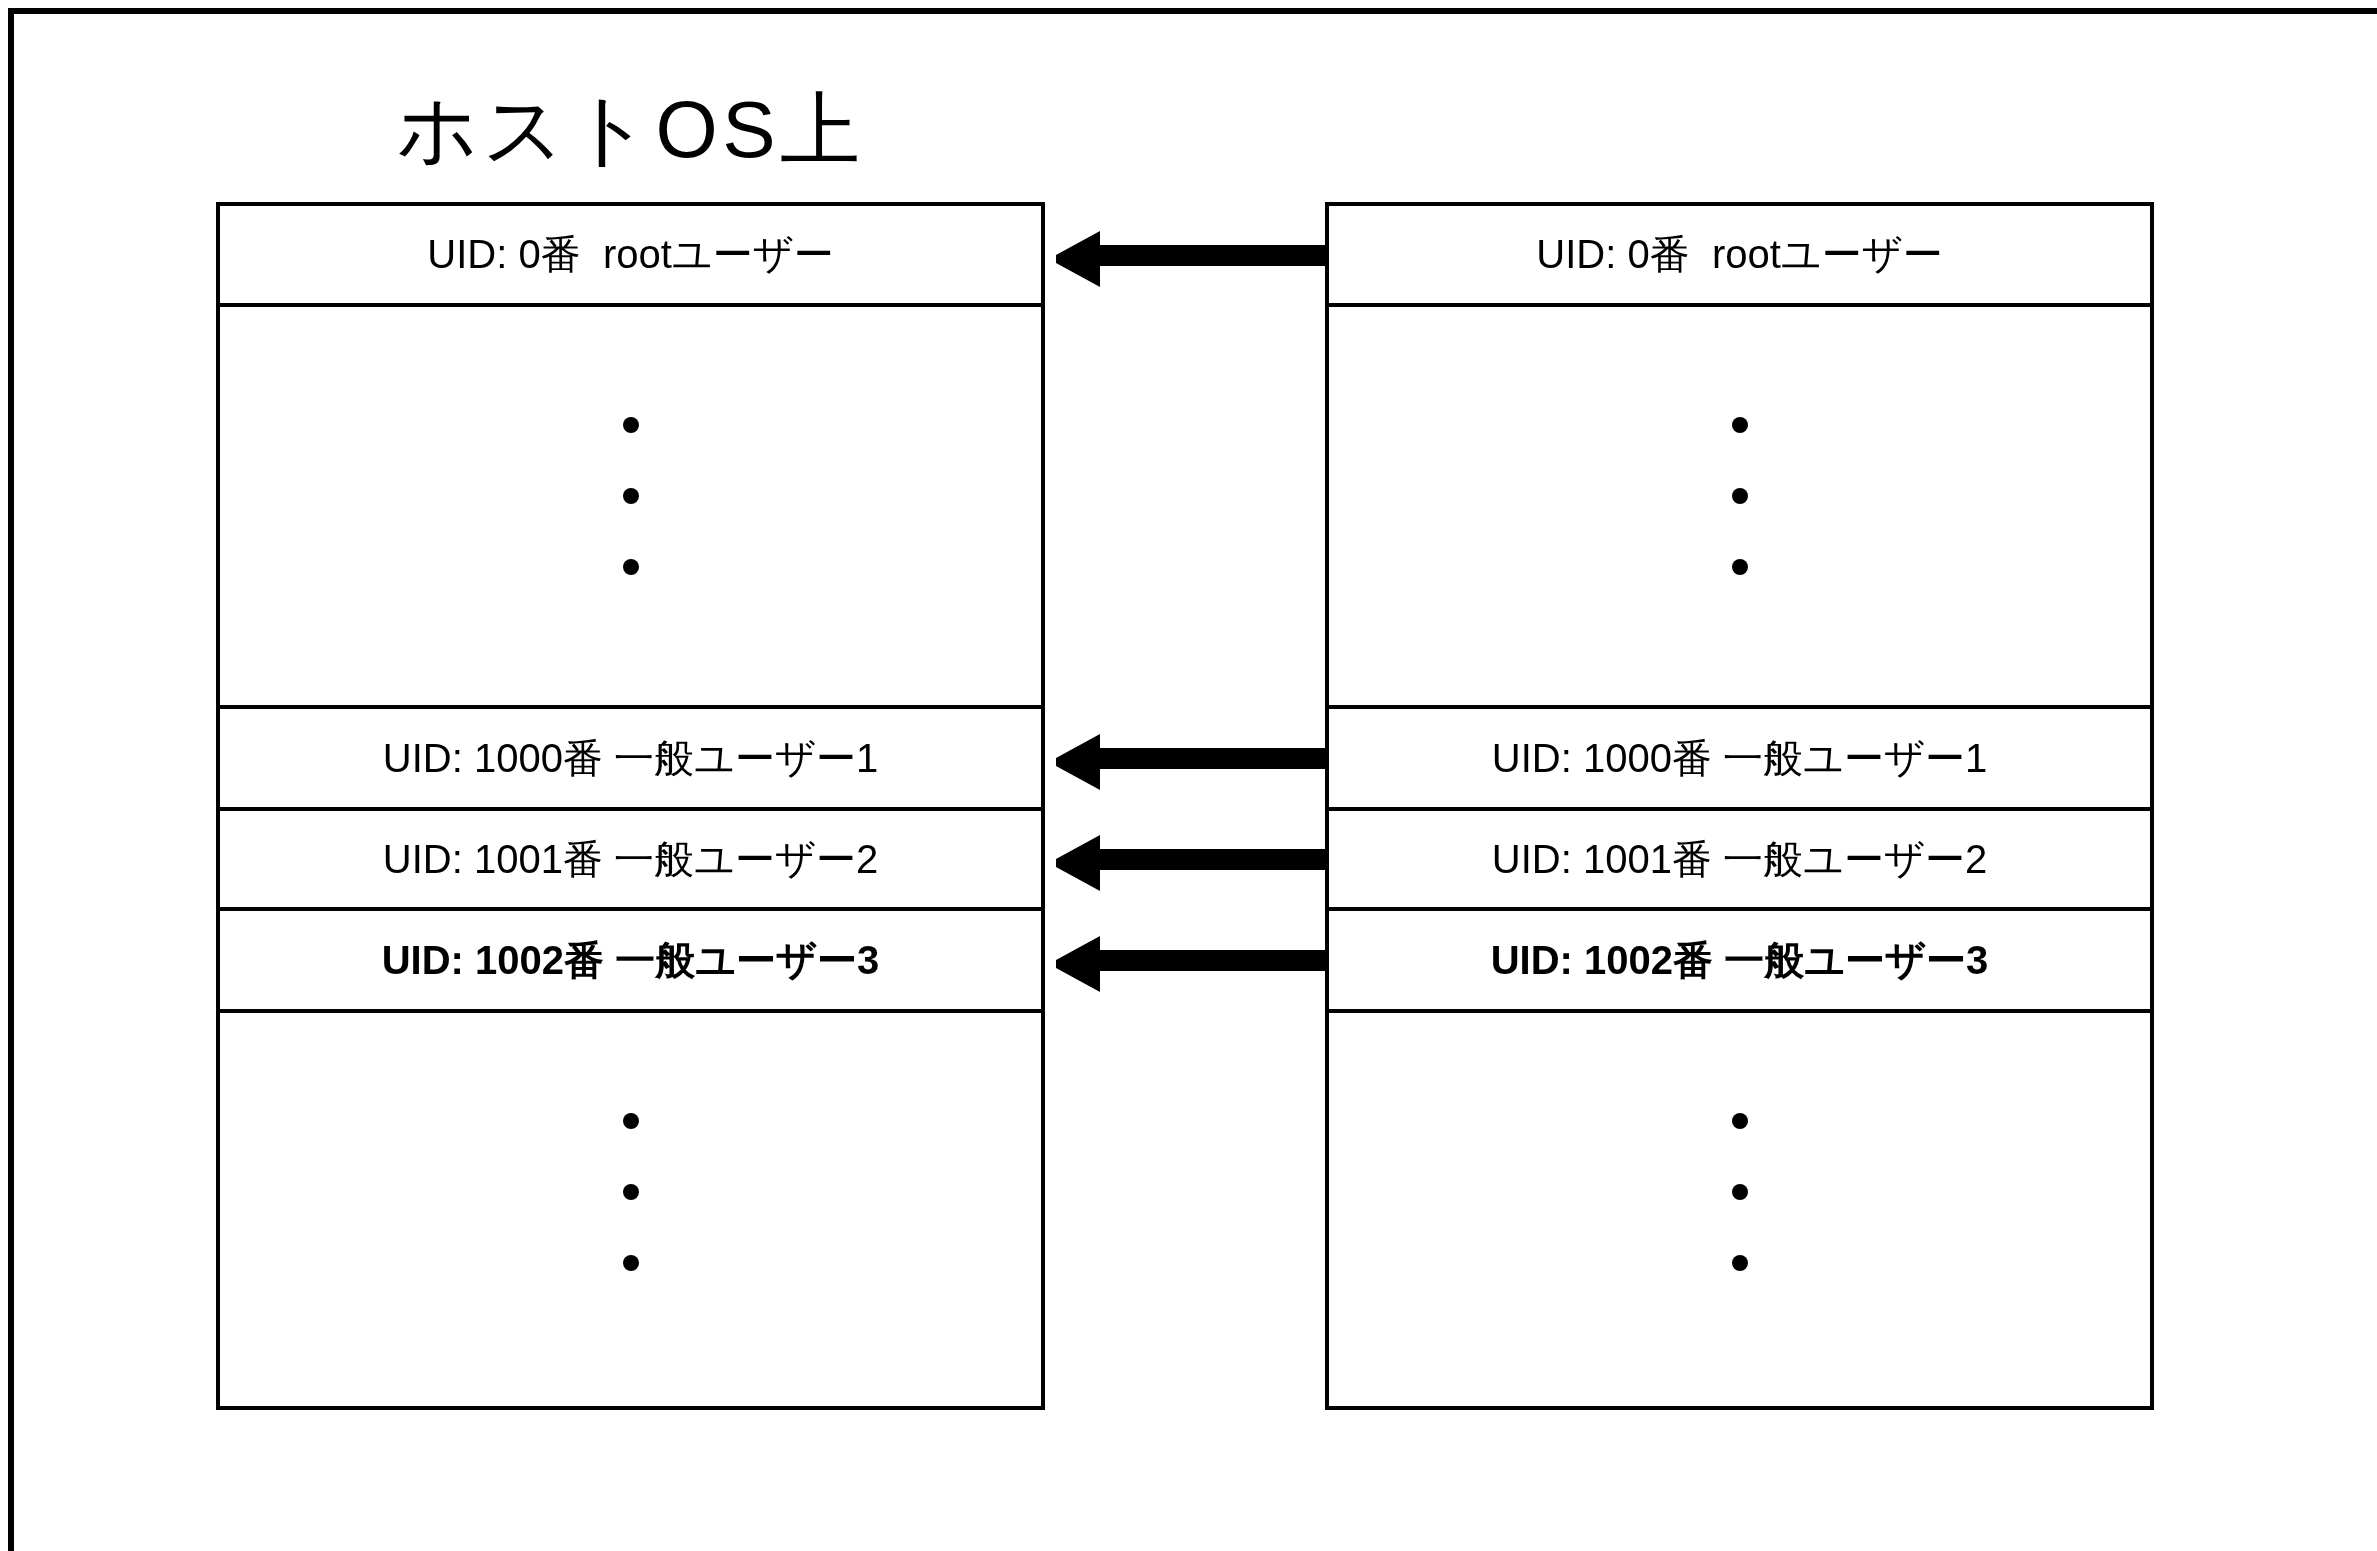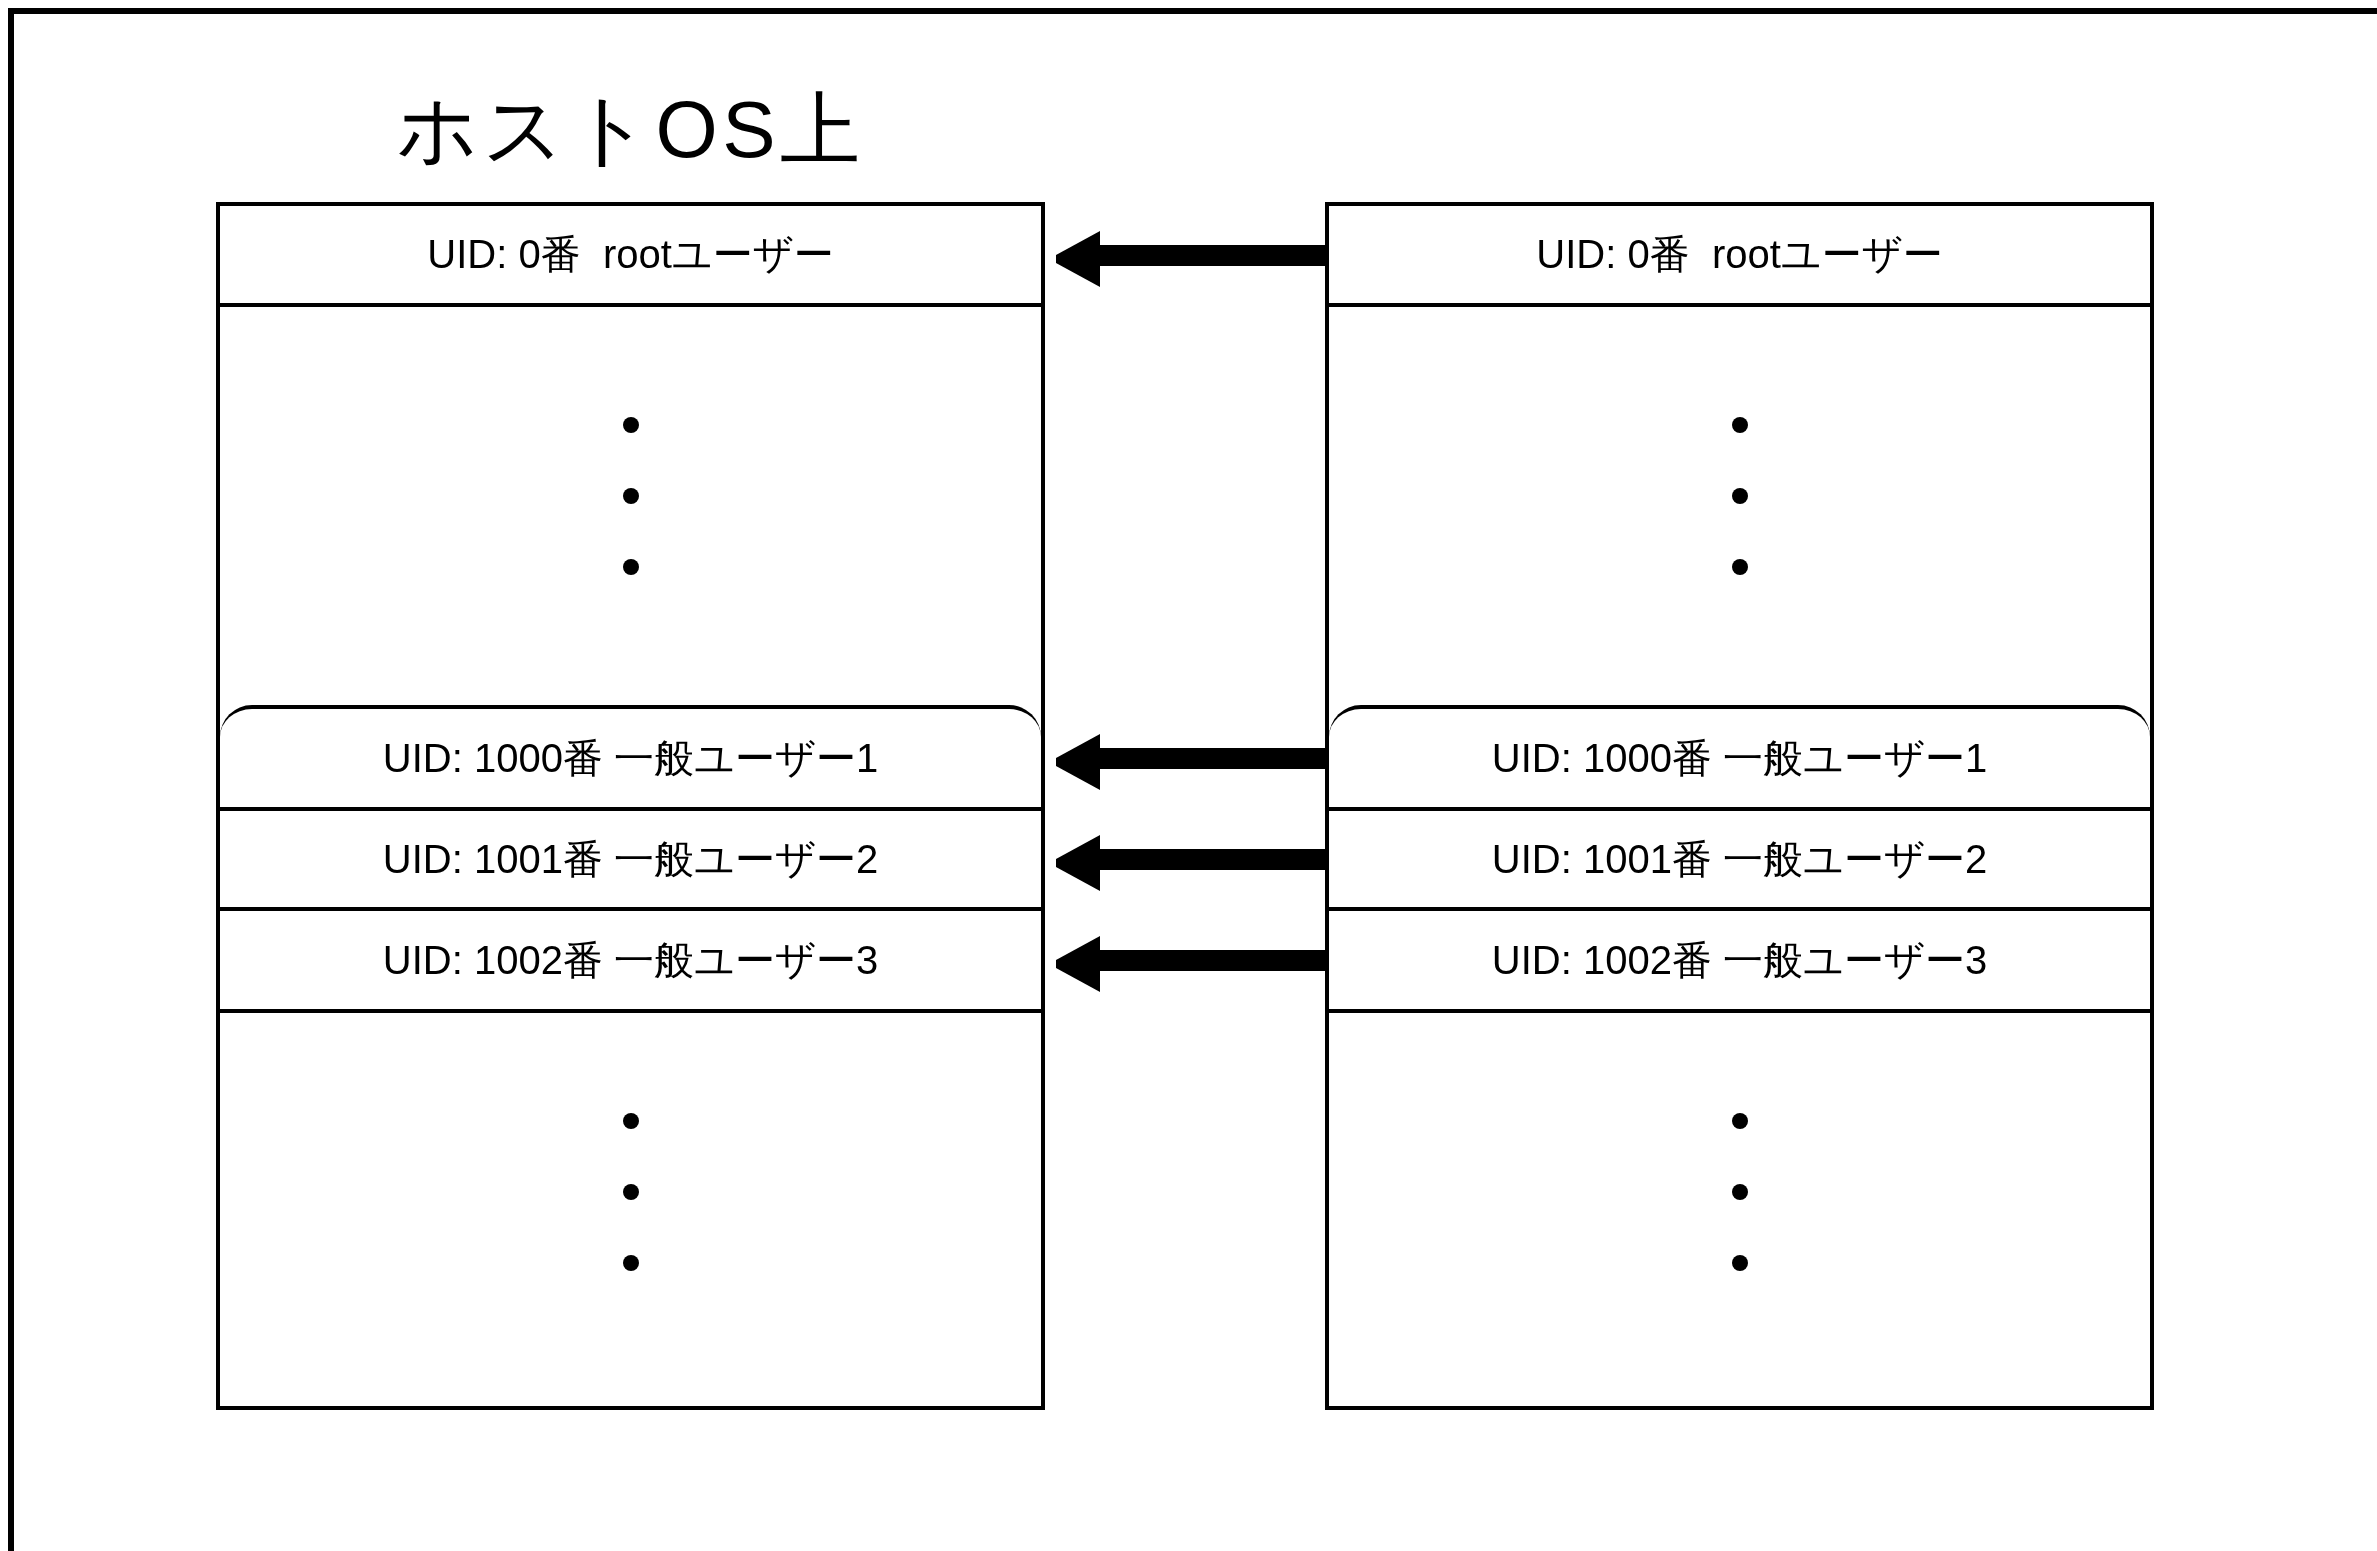--- a/index.html
+++ b/index.html
@@ -32,23 +32,23 @@
   .box.host { left: 208px; }
   .box.container { left: 1317px; }
 
   
   .row {
     position: absolute; left: 0; right: 0;
     display: flex; align-items: center; justify-content: center;
     font-size: 40px; white-space: pre;
   }
   .row.uid-root { top: 0; height: 101px; border-bottom: 4.5px solid #000; }
-  .row.uid-1000 { top: 499px; height: 102px; border-top: 4.5px solid #000; border-radius: 32px; }
+  .row.uid-1000 { top: 499px; height: 102px; border-top: 4.5px solid #000; }
   .row.uid-1001 { top: 601px; height: 100px; border-top: 4.5px solid #000; }
-  .row.uid-1002 { top: 701px; height: 106px; border-top: 4.5px solid #000; border-bottom: 4.5px solid #000; }
+  .row.uid-1002 { top: 701px; height: 106px; border-top: 4.5px solid #000; border-bottom: 4.5px solid #000; font-weight: bold; }
 
   
   .dots {
     position: absolute; left: 0; right: 0;
     display: flex; flex-direction: column; align-items: center; justify-content: center;
     gap: 55px;
   }
   .dots.top { top: 105px; height: 389px; padding-bottom: 22.6px; }
   .dots.bottom { top: 807px; height: 388px; padding-bottom: 34px; }
   .dot { width: 16px; height: 16px; border-radius: 50%; background: #000; }

